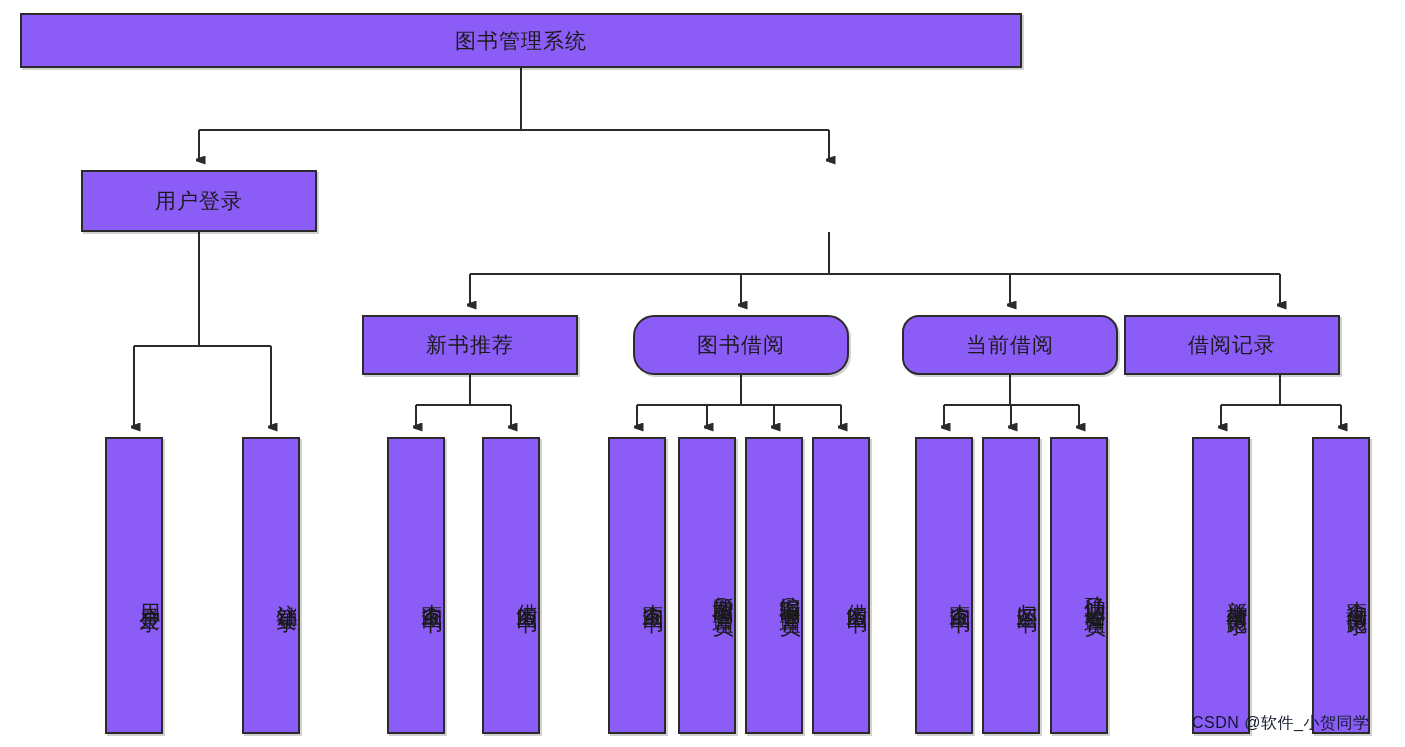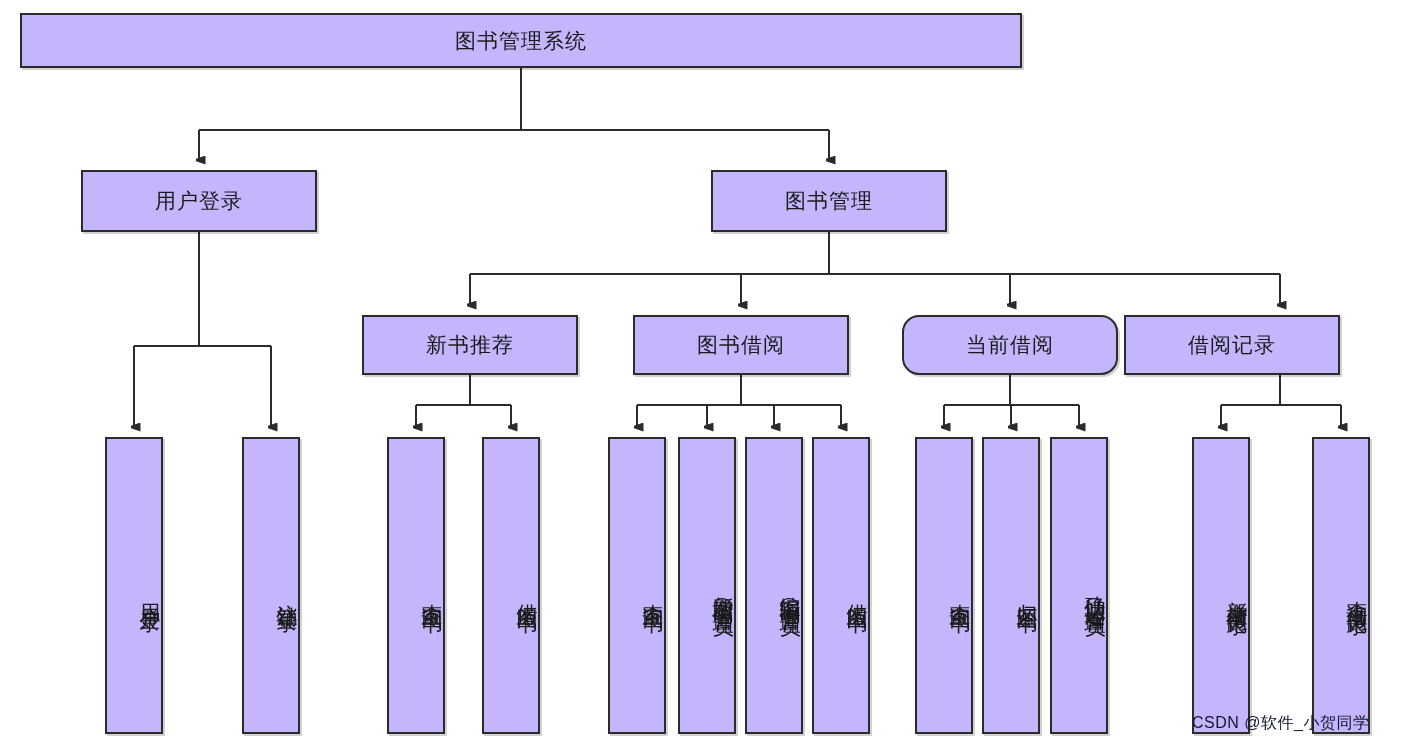--- a/index.html
+++ b/index.html
@@ -21,21 +21,21 @@
     position: absolute;
     left: 0;
     top: 0;
     width: 1405px;
     height: 747px;
     pointer-events: none;
   }
   .node {
     position: absolute;
     box-sizing: border-box;
-    background: #c4b5fd;
+    background: #8b5cf6;
     border: 2px solid #2b2b2b;
     display: flex;
     align-items: center;
     justify-content: center;
     color: #1a1a1a;
     font-size: 21px;
     letter-spacing: 1px;
     box-shadow: 2px 2px 0 rgba(0,0,0,0.18);
   }
   .node.leaf {
@@ -109,24 +109,23 @@
       <path d="M1280,375 L1280,405"></path>
       <path d="M1221,405 L1341,405"></path>
       <path d="M1221,405 L1221,427" marker-end="url(#arrow)"></path>
       <path d="M1341,405 L1341,427" marker-end="url(#arrow)"></path>
     </g>
   </svg>
 
   <div class="node" style="left:20px; top:13px; width:1002px; height:55px;">图书管理系统</div>
 
   <div class="node" style="left:81px; top:170px; width:236px; height:62px;">用户登录</div>
-  <div class="node" style="left:711px; top:170px; width:236px; height:62px;">图书管理</div>
 
   <div class="node" style="left:362px; top:315px; width:216px; height:60px;">新书推荐</div>
-  <div class="node" style="left:633px; top:315px; width:216px; height:60px;">图书借阅</div>
+  <div class="node" style="left:633px; top:315px; width:216px; height:60px;border-radius:21px;">图书借阅</div>
   <div class="node" style="left:902px; top:315px; width:216px; height:60px;border-radius:17px;">当前借阅</div>
   <div class="node" style="left:1124px; top:315px; width:216px; height:60px;">借阅记录</div>
 
   <div class="node leaf" style="left:105px; top:437px; width:58px; height:297px;">用户登录</div>
   <div class="node leaf" style="left:242px; top:437px; width:58px; height:297px;">注销登录</div>
 
   <div class="node leaf" style="left:387px; top:437px; width:58px; height:297px;">查询图书</div>
   <div class="node leaf" style="left:482px; top:437px; width:58px; height:297px;">借阅图书</div>
 
   <div class="node leaf" style="left:608px; top:437px; width:58px; height:297px;">查询图书</div>

